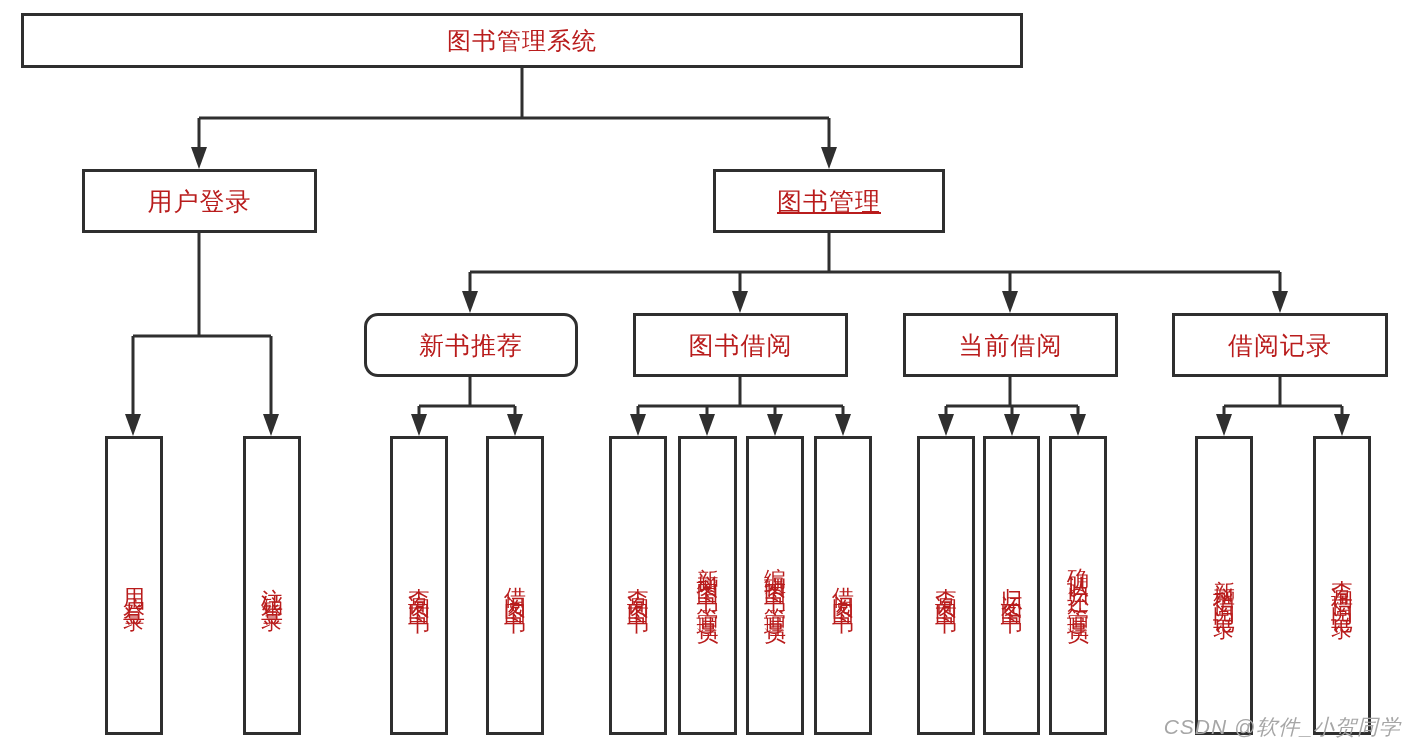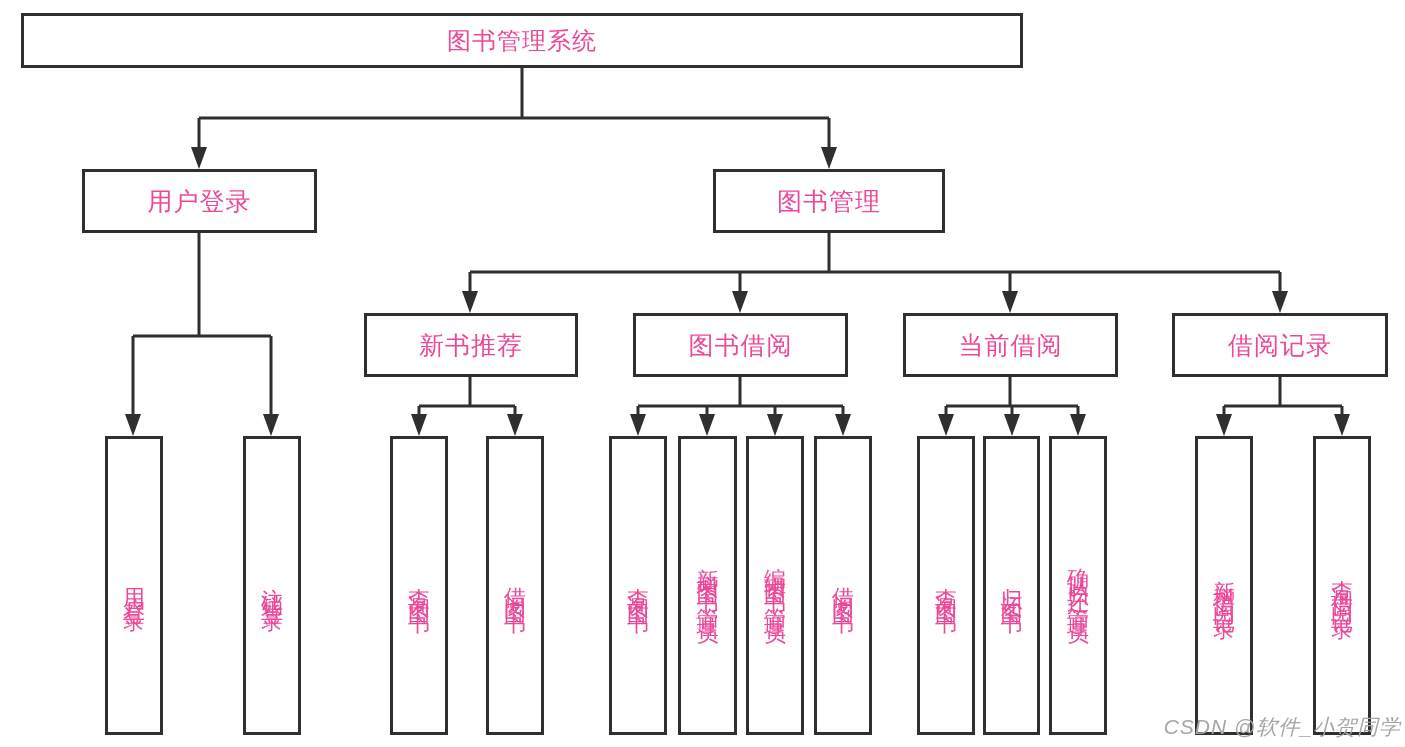--- a/index.html
+++ b/index.html
@@ -3,21 +3,21 @@
 <meta charset="utf-8">
 <style>
   html,body{margin:0;padding:0;background:#ffffff;}
   body{font-family:"Liberation Sans","DejaVu Sans",sans-serif;}
   .stage{position:relative;width:1405px;height:747px;background:#ffffff;overflow:hidden;}
   .connector-layer{position:absolute;left:0;top:0;z-index:1;}
   .node{
     position:absolute;z-index:2;background:#ffffff;
     border:3px solid #2f2f2f;box-sizing:border-box;
     display:flex;align-items:center;justify-content:center;
-    color:#ec4899;
+    color:#b91c1c;
   }
   .node.hnode{font-size:25px;letter-spacing:1px;}
   .node.root{font-size:24px;}
   .node.vnode .vlabel{
     writing-mode:vertical-rl;text-orientation:mixed;
     font-size:22px;letter-spacing:8px;line-height:1;
     white-space:nowrap;
   }
   .watermark{
     position:absolute;z-index:3;right:4px;bottom:6px;
@@ -64,25 +64,25 @@
     </g>
   </svg>
 
   <div class="node hnode root" style="left:21px;top:13px;width:1002px;height:55px;">
     <span>图书管理系统</span>
   </div>
 
   <div class="node hnode" style="left:82px;top:169px;width:235px;height:64px;">
     <span>用户登录</span>
   </div>
-  <div class="node hnode" style="left:713px;top:169px;width:232px;height:64px;">
+  <div class="node hnode" style="left:713px;top:169px;width:232px;height:64px;text-decoration:underline;">
     <span>图书管理</span>
   </div>
 
-  <div class="node hnode" style="left:364px;top:313px;width:214px;height:64px;">
+  <div class="node hnode" style="left:364px;top:313px;width:214px;height:64px;border-radius:14px;">
     <span>新书推荐</span>
   </div>
   <div class="node hnode" style="left:903px;top:313px;width:215px;height:64px;">
     <span>当前借阅</span>
   </div>
   <div class="node hnode" style="left:633px;top:313px;width:215px;height:64px;">
     <span>图书借阅</span>
   </div>
   <div class="node hnode" style="left:1172px;top:313px;width:216px;height:64px;">
     <span>借阅记录</span>

